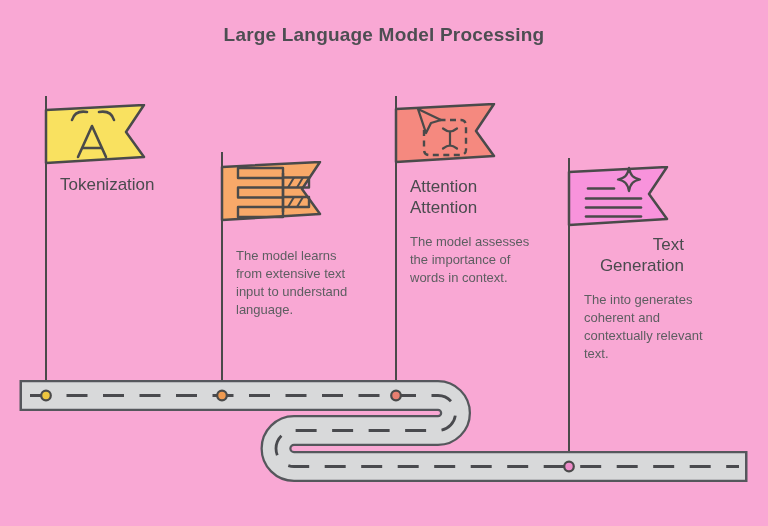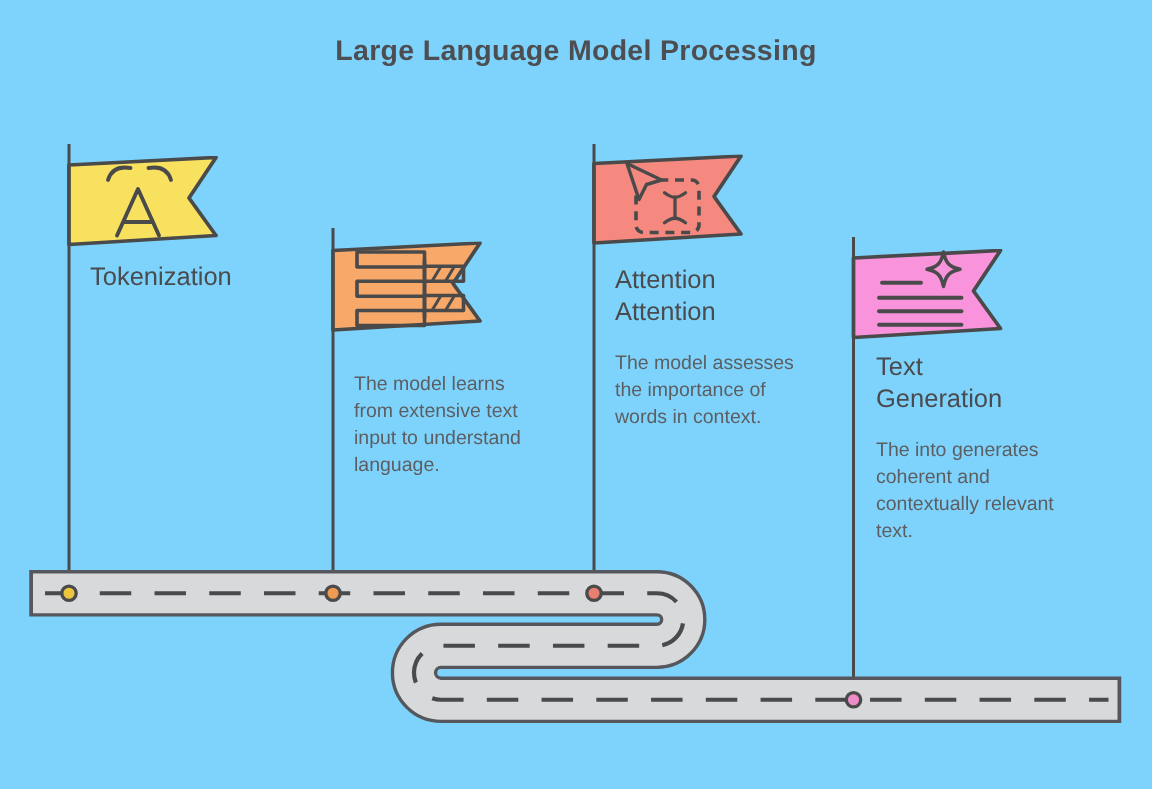--- a/index.html
+++ b/index.html
@@ -1,18 +1,18 @@
 <!DOCTYPE html>
 <html><head>
 <meta charset="utf-8">
 <style>
   html,body{margin:0;padding:0;background:#ffffff;}
   .canvas{
     position:relative;width:768px;height:526px;overflow:hidden;
-    background:#7dd3fc;
+    background:#f9a8d4;
     font-family:"Liberation Sans", sans-serif;
   }
   .main-title{
     position:absolute;left:0;top:24px;width:768px;margin:0;
     text-align:center;font-size:19px;font-weight:700;color:#4d4e52;
     letter-spacing:.2px;
   }
   .road-svg{position:absolute;left:0;top:0;}
   .flag-svg{position:absolute;}
   .step-text{position:absolute;}
@@ -110,17 +110,17 @@
   <div class="step-text" style="left:236px;top:232px;width:126px;">
     <div class="step-desc">The model learns from extensive text input to understand language.</div>
   </div>
 
   <div class="step-text" style="left:410px;top:176px;width:136px;">
     <div class="step-title">Attention Attention</div>
     <div class="step-desc">The model assesses the importance of words in context.</div>
   </div>
 
   <div class="step-text" style="left:584px;top:234px;width:132px;">
-    <div class="step-title" style="max-width:100px;">Text Generation</div>
+    <div class="step-title" style="max-width:100px;text-align:right;">Text Generation</div>
     <div class="step-desc">The into generates coherent and contextually relevant text.</div>
   </div>
 
 </div>
 
 </body></html>

